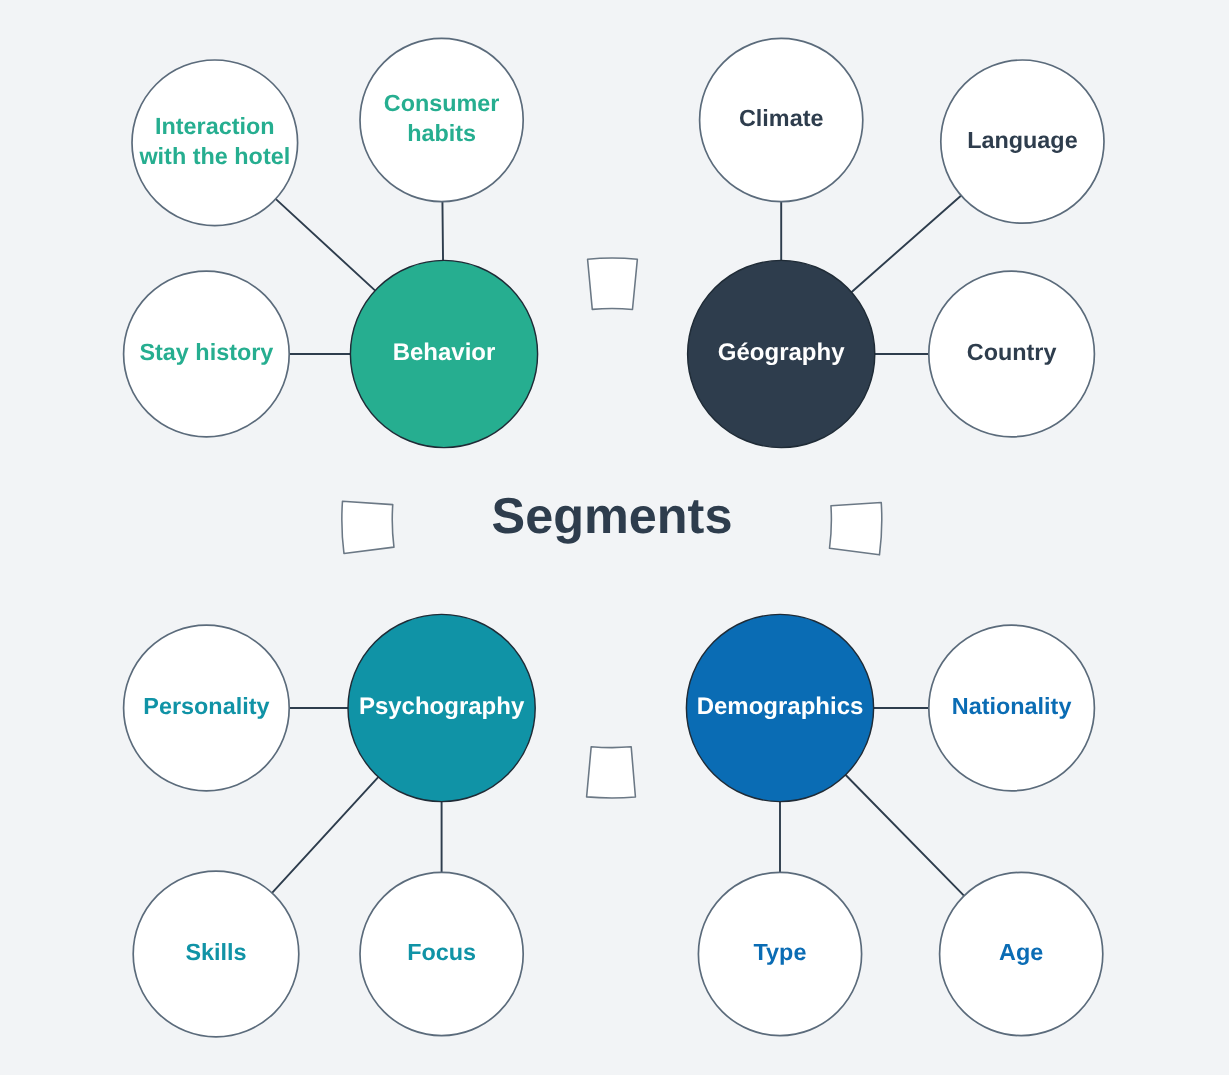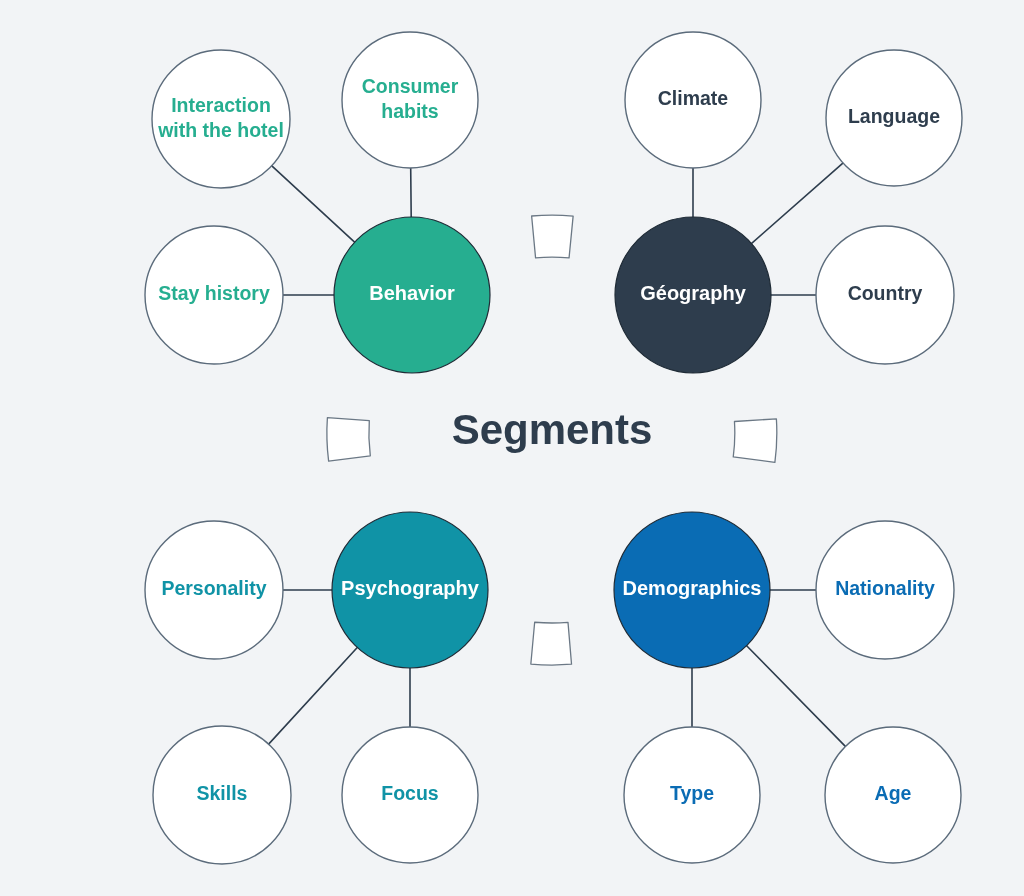--- a/index.html
+++ b/index.html
@@ -11,21 +11,20 @@
     width: 1024px;
     height: 896px;
     overflow: hidden;
     font-family: "Liberation Sans", sans-serif;
   }
   #diagram-root {
     position: relative;
     width: 820px;
     height: 896px;
     background: #86efac;
-    margin-left: 42px;
   }
   svg#segments-svg {
     display: block;
     width: 1024px;
     height: 896px;
   }
   .spoke-line {
     stroke: #2e3d4d;
     stroke-width: 1.6;
     fill: none;

